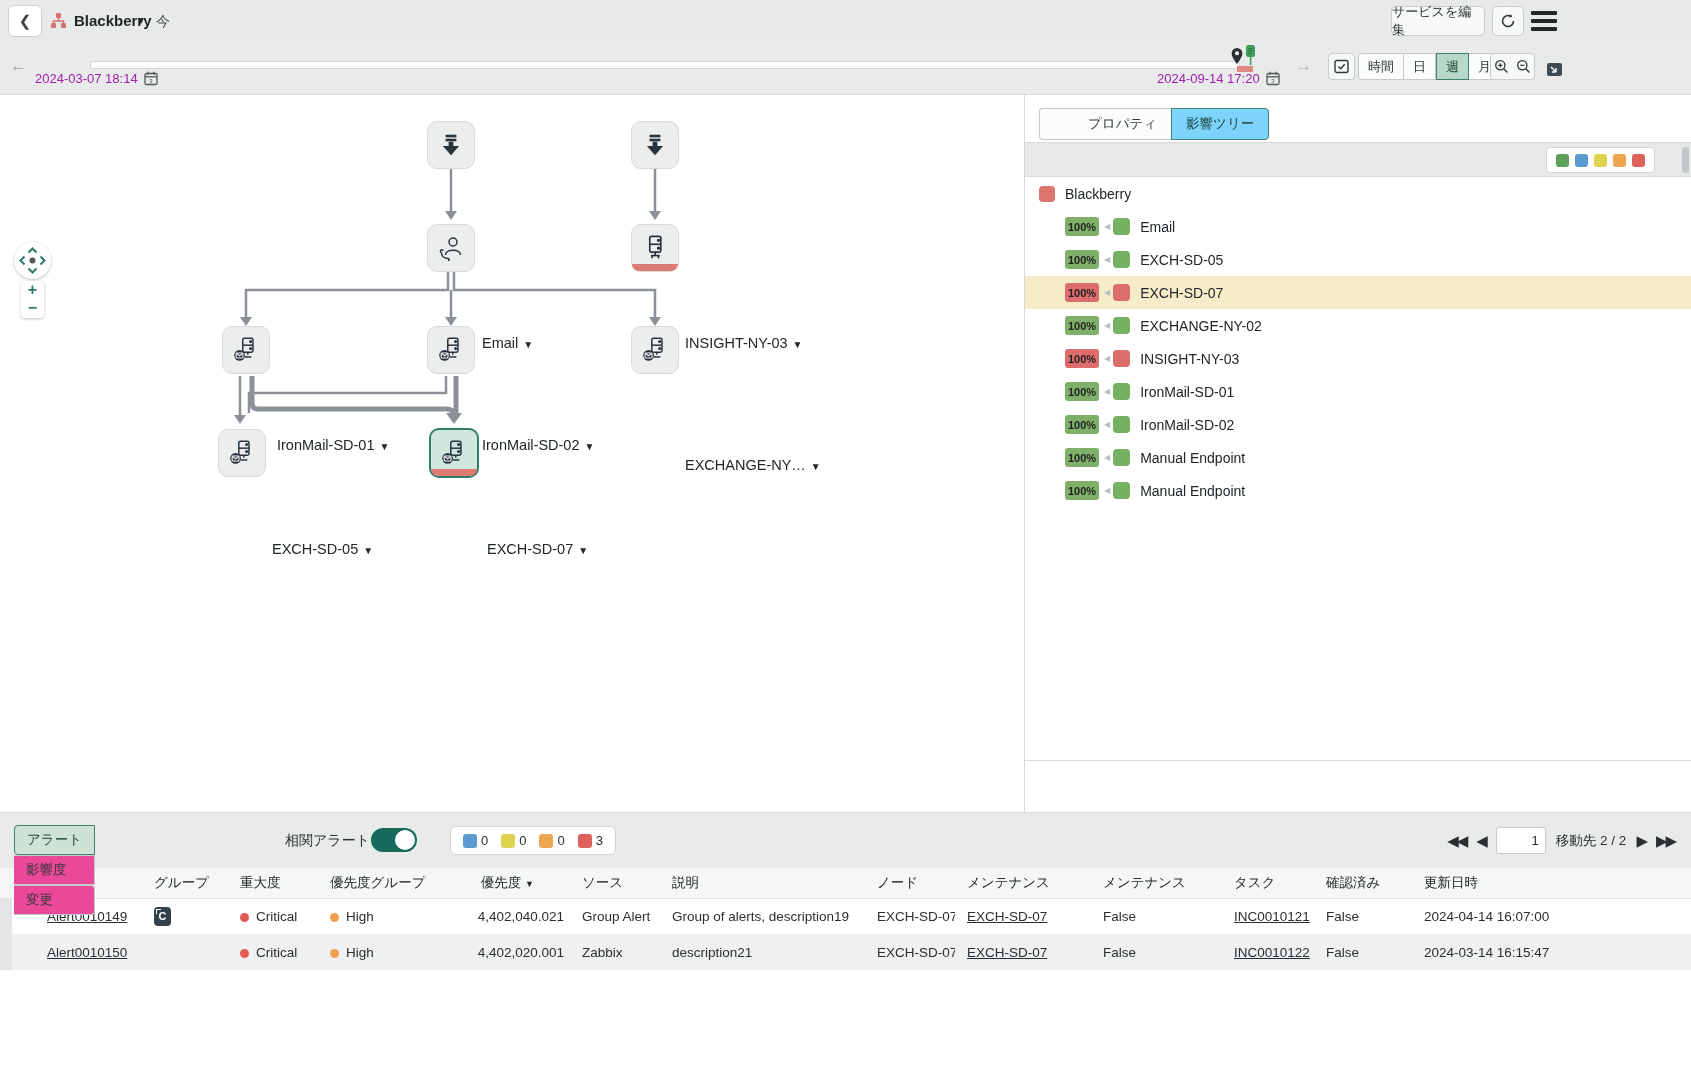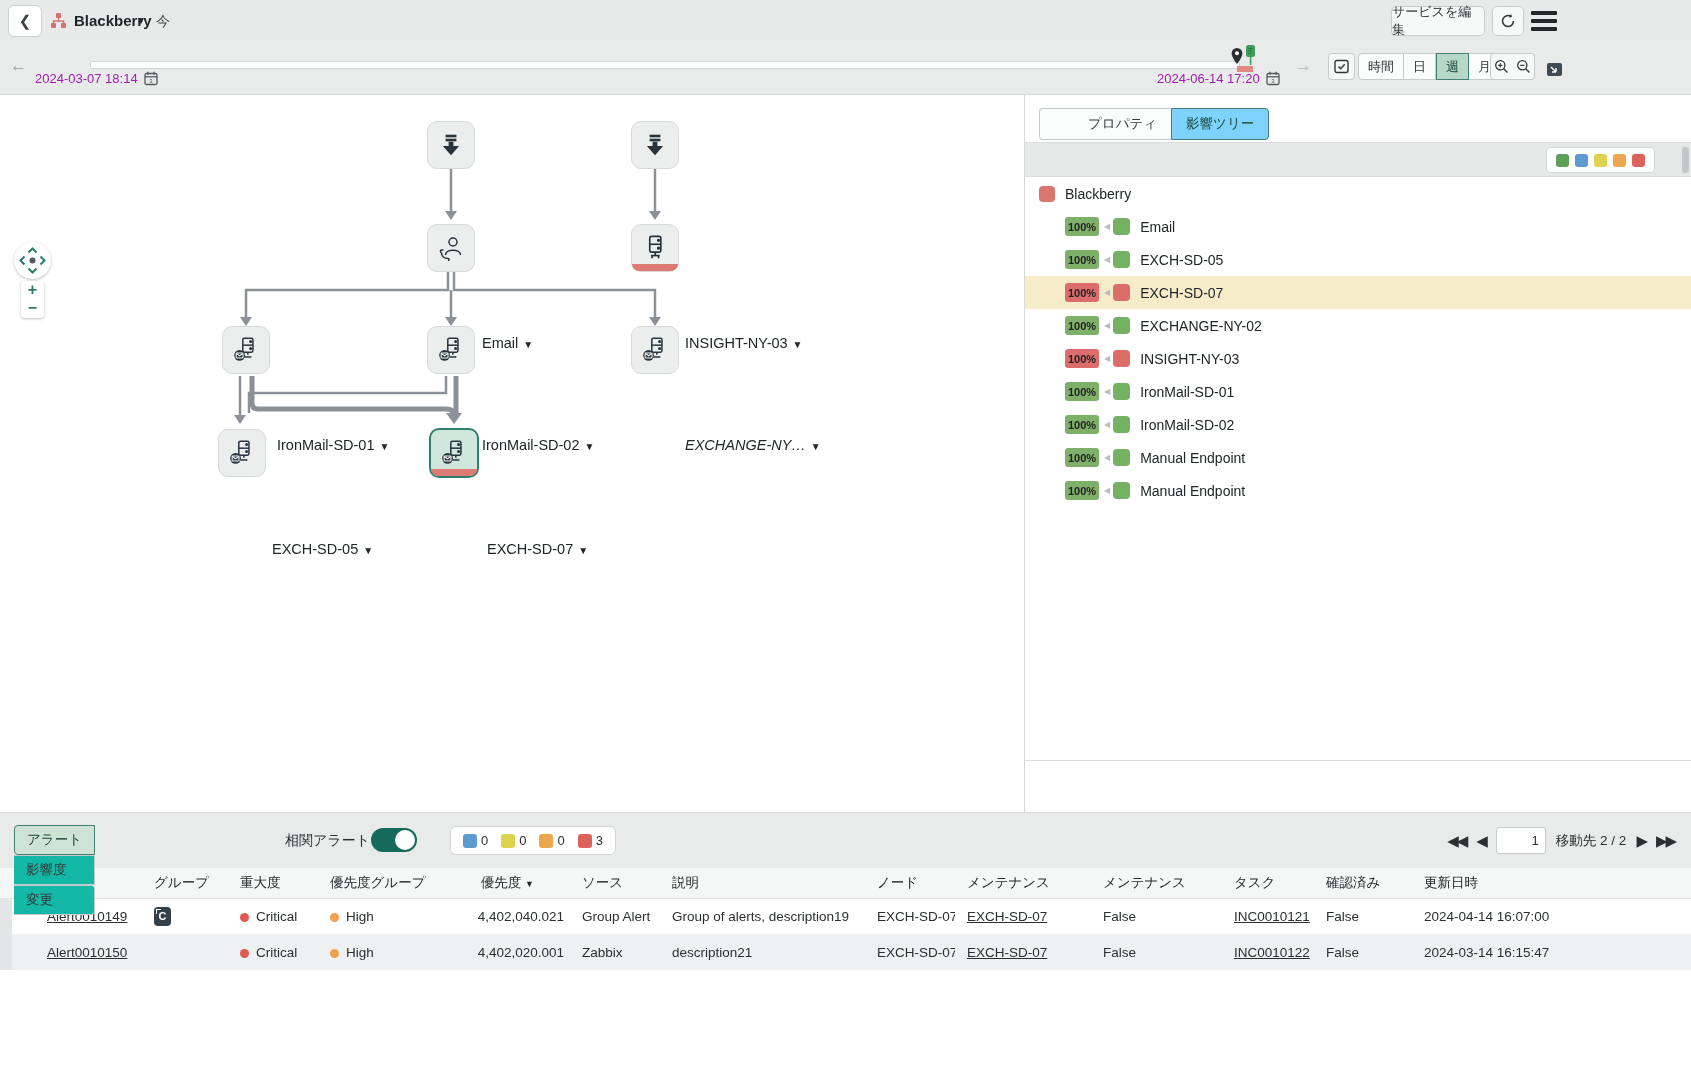--- a/index.html
+++ b/index.html
@@ -82,21 +82,21 @@
   .trow .sq { width:17px; height:17px; border-radius:4px; margin-left:3px; }
   .sq.g { background:#76b062; } .sq.r { background:#dc6e6a; }
   .trow .tl { margin-left:10px; font-size:14px; color:#20262a; }
   .trow.root .tl { margin-left:10px; }
   .rpanel-bottom-line { position:absolute; left:0; top:665px; width:666px; border-top:1px solid #d9dbdc; }
 
   
   .bottom { position:relative; height:280px; background:#fff; border-top:1px solid #d7d9da; }
   .btoolbar { position:relative; height:55px; background:#e9ebeb; }
   .btabs { position:absolute; left:14px; top:12px; display:flex;flex-direction:column; }
-  .btab { height:30px; padding:0 12px; background:#14b8a6; border:1px solid #c6c9ca; border-left:none;
+  .btab { height:30px; padding:0 12px; background:#ec4899; border:1px solid #c6c9ca; border-left:none;
     font-size:13.5px; color:#33383a; display:flex; align-items:center; cursor:pointer; }
   .btab:first-child { border-left:1px solid #c6c9ca; border-radius:4px 0 0 4px; }
   .btab:last-child { border-radius:0 4px 4px 0; }
   .btab.sel { background:#cee3d6; border:1px solid #44806f; color:#173f37; }
   .corr-label { position:absolute; left:285px; top:19px; font-size:14px; color:#2b2f31; }
   .toggle { position:absolute; left:371px; top:15px; width:46px; height:24px; background:#166a5c;
     border-radius:12px; cursor:pointer; }
   .toggle .knob { position:absolute; right:2px; top:2px; width:20px; height:20px; background:#fff; border-radius:10px; }
   .counts { position:absolute; left:450px; top:13px; height:29px; background:#fff; border:1px solid #d2d5d6;
     border-radius:6px; display:flex; align-items:center; gap:13px; padding:0 12px; }
@@ -177,21 +177,21 @@
   <div class="tl-date" style="left:35px;">
     <span>2024-03-07 18:14</span>
     <svg width="14" height="15" viewBox="0 0 14 15">
         <rect x="1" y="2.5" width="12" height="11" rx="1.5" fill="none" stroke="#55595b" stroke-width="1.3"></rect>
         <path d="M1 5.8h12" stroke="#55595b" stroke-width="1.3"></path>
         <path d="M4 .8v3M10 .8v3" stroke="#55595b" stroke-width="1.3"></path>
         <text x="7" y="11.6" font-size="6" text-anchor="middle" fill="#55595b">3</text>
       </svg>
   </div>
   <div class="tl-date" style="left:1157px;">
-    <span>2024-06-14 17:20</span>
+    <span>2024-09-14 17:20</span>
     <svg width="14" height="15" viewBox="0 0 14 15">
         <rect x="1" y="2.5" width="12" height="11" rx="1.5" fill="none" stroke="#55595b" stroke-width="1.3"></rect>
         <path d="M1 5.8h12" stroke="#55595b" stroke-width="1.3"></path>
         <path d="M4 .8v3M10 .8v3" stroke="#55595b" stroke-width="1.3"></path>
         <text x="7" y="11.6" font-size="6" text-anchor="middle" fill="#55595b">3</text>
       </svg>
   </div>
   <span class="tl-arrow" style="left:1295px; color:#b3b8ba;">→</span>
   <div class="tlbtn" style="position:absolute; left:1328px; top:11px; width:27px; height:27px; border-radius:4px;">
     <svg width="15" height="15" viewBox="0 0 15 15">
@@ -351,21 +351,21 @@
           <path d="M11 9.5h9.5"></path>
           <circle cx="18.3" cy="6" r=".7" fill="#27333c"></circle>
           <circle cx="18.3" cy="12.5" r=".7" fill="#27333c"></circle>
           <path d="M15.7 16v2.5"></path>
           <path d="M12.5 20.5h6.5"></path>
           <circle cx="8" cy="19" r="5" fill="#27333c" stroke="none"></circle>
           <rect x="4.8" y="16.8" width="6.4" height="4.6" rx=".8" stroke="#fff" stroke-width="1"></rect>
           <path d="M5.2 17.4l2.8 2 2.8-2" stroke="#fff" stroke-width="1"></path>
         </svg>
     </div>
-    <span class="nlabel" style="left:685px; top:342px;font-style:italic;"><span>EXCHANGE-NY…</span><span class="car">▼</span></span>
+    <span class="nlabel" style="left:685px; top:362px;"><span>EXCHANGE-NY…</span><span class="car">▼</span></span>
 
     <div class="tile" style="left:218px; top:334px;">
       <svg width="30" height="30" viewBox="0 0 28 28" fill="none" stroke="#27333c" stroke-width="1.4">
           <rect x="11" y="3" width="9.5" height="13" rx="1.5"></rect>
           <path d="M11 9.5h9.5"></path>
           <circle cx="18.3" cy="6" r=".7" fill="#27333c"></circle>
           <circle cx="18.3" cy="12.5" r=".7" fill="#27333c"></circle>
           <path d="M15.7 16v2.5"></path>
           <path d="M12.5 20.5h6.5"></path>
           <circle cx="8" cy="19" r="5" fill="#27333c" stroke="none"></circle>

